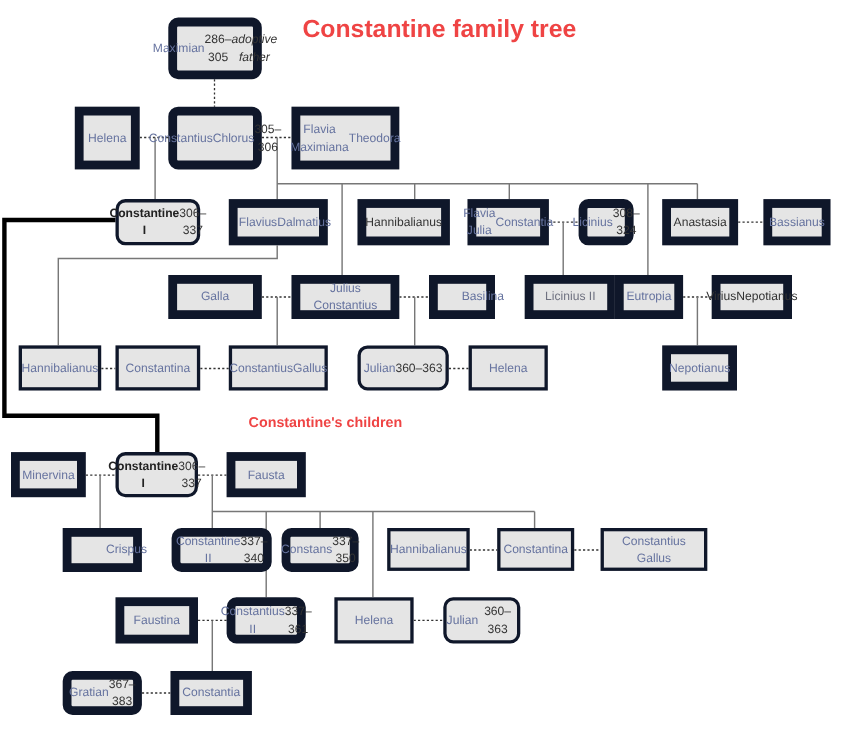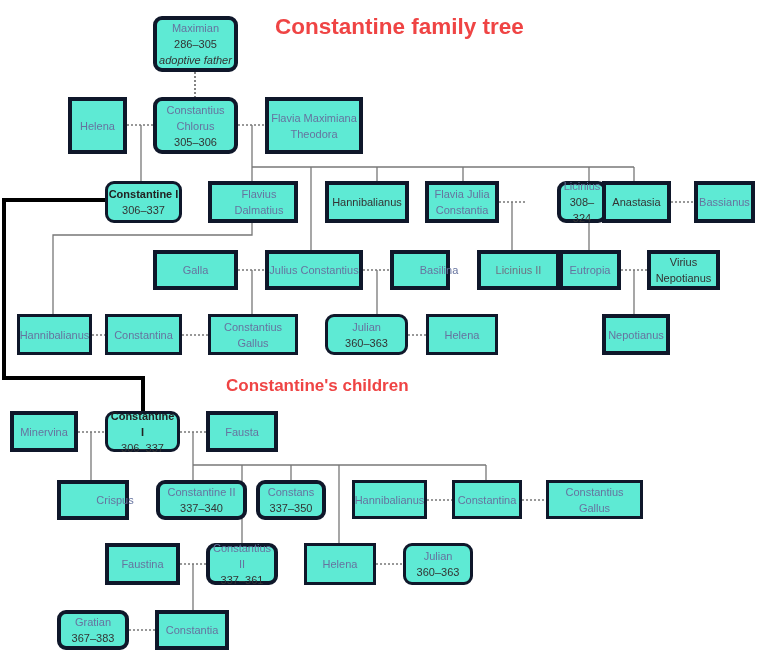--- a/index.html
+++ b/index.html
@@ -1,22 +1,22 @@
 <!DOCTYPE html>
 <html><head>
 <meta charset="utf-8">
 <style>
   html, body { margin:0; padding:0; background:#ffffff; }
   #canvas { position:relative; width:768px; height:663px; overflow:hidden; background:#fff; font-family:"Liberation Sans", sans-serif; }
   svg.lines { position:absolute; left:0; top:0; width:768px; height:663px; }
   .title { position:absolute; font-family:"Liberation Sans", sans-serif; font-weight:bold; color:#ef4444; white-space:nowrap; line-height:1; }
   .title.main { left:275px; top:16px; font-size:22.5px; }
-  .title.sub { left:226px; top:377px; font-size:17px; }
-  .node { position:absolute; box-sizing:border-box; border:4px solid #0f172a; background:#5eead4;
-          display:flex; flex-direction:column; align-items:center; justify-content:center;
+  .title.sub { left:226px; top:377px; font-size:13px; }
+  .node { position:absolute; box-sizing:border-box; border:8px solid #0f172a; background:#e5e5e5;
+          display:flex; flex-direction:row; align-items:center; justify-content:center;
           text-align:center; font-size:11px; line-height:16px; color:#333; }
   .node.round { border-radius:9px; }
   .node.thick { border-width:3px; }
   .nm { color:#66739f; }
   .nm.dark { color:#333; }
   .nm.grey { color:#6f7180; }
   .nm.bold { color:#222; font-weight:bold; }
   .yr { color:#333; }
   .note { color:#333; font-style:italic; }
 </style>
@@ -111,21 +111,21 @@
 
   <div class="node" style="left:325px;top:181px;width:84px;height:42px;">
     <span class="nm dark">Hannibalianus</span>
   </div>
 
   <div class="node" style="left:425px;top:181px;width:74px;height:42px;">
     <span class="nm">Flavia Julia</span>
     <span class="nm">Constantia</span>
   </div>
 
-  <div class="node round" style="left:526px;top:181px;width:50px;height:42px;margin-left:31px;">
+  <div class="node round" style="left:526px;top:181px;width:50px;height:42px;">
     <span class="nm">Licinius</span>
     <span class="yr">308–324</span>
   </div>
 
   <div class="node" style="left:602px;top:181px;width:69px;height:42px;">
     <span class="nm dark">Anastasia</span>
   </div>
 
   <div class="node" style="left:694px;top:181px;width:61px;height:42px;">
     <span class="nm">Bassianus</span>

